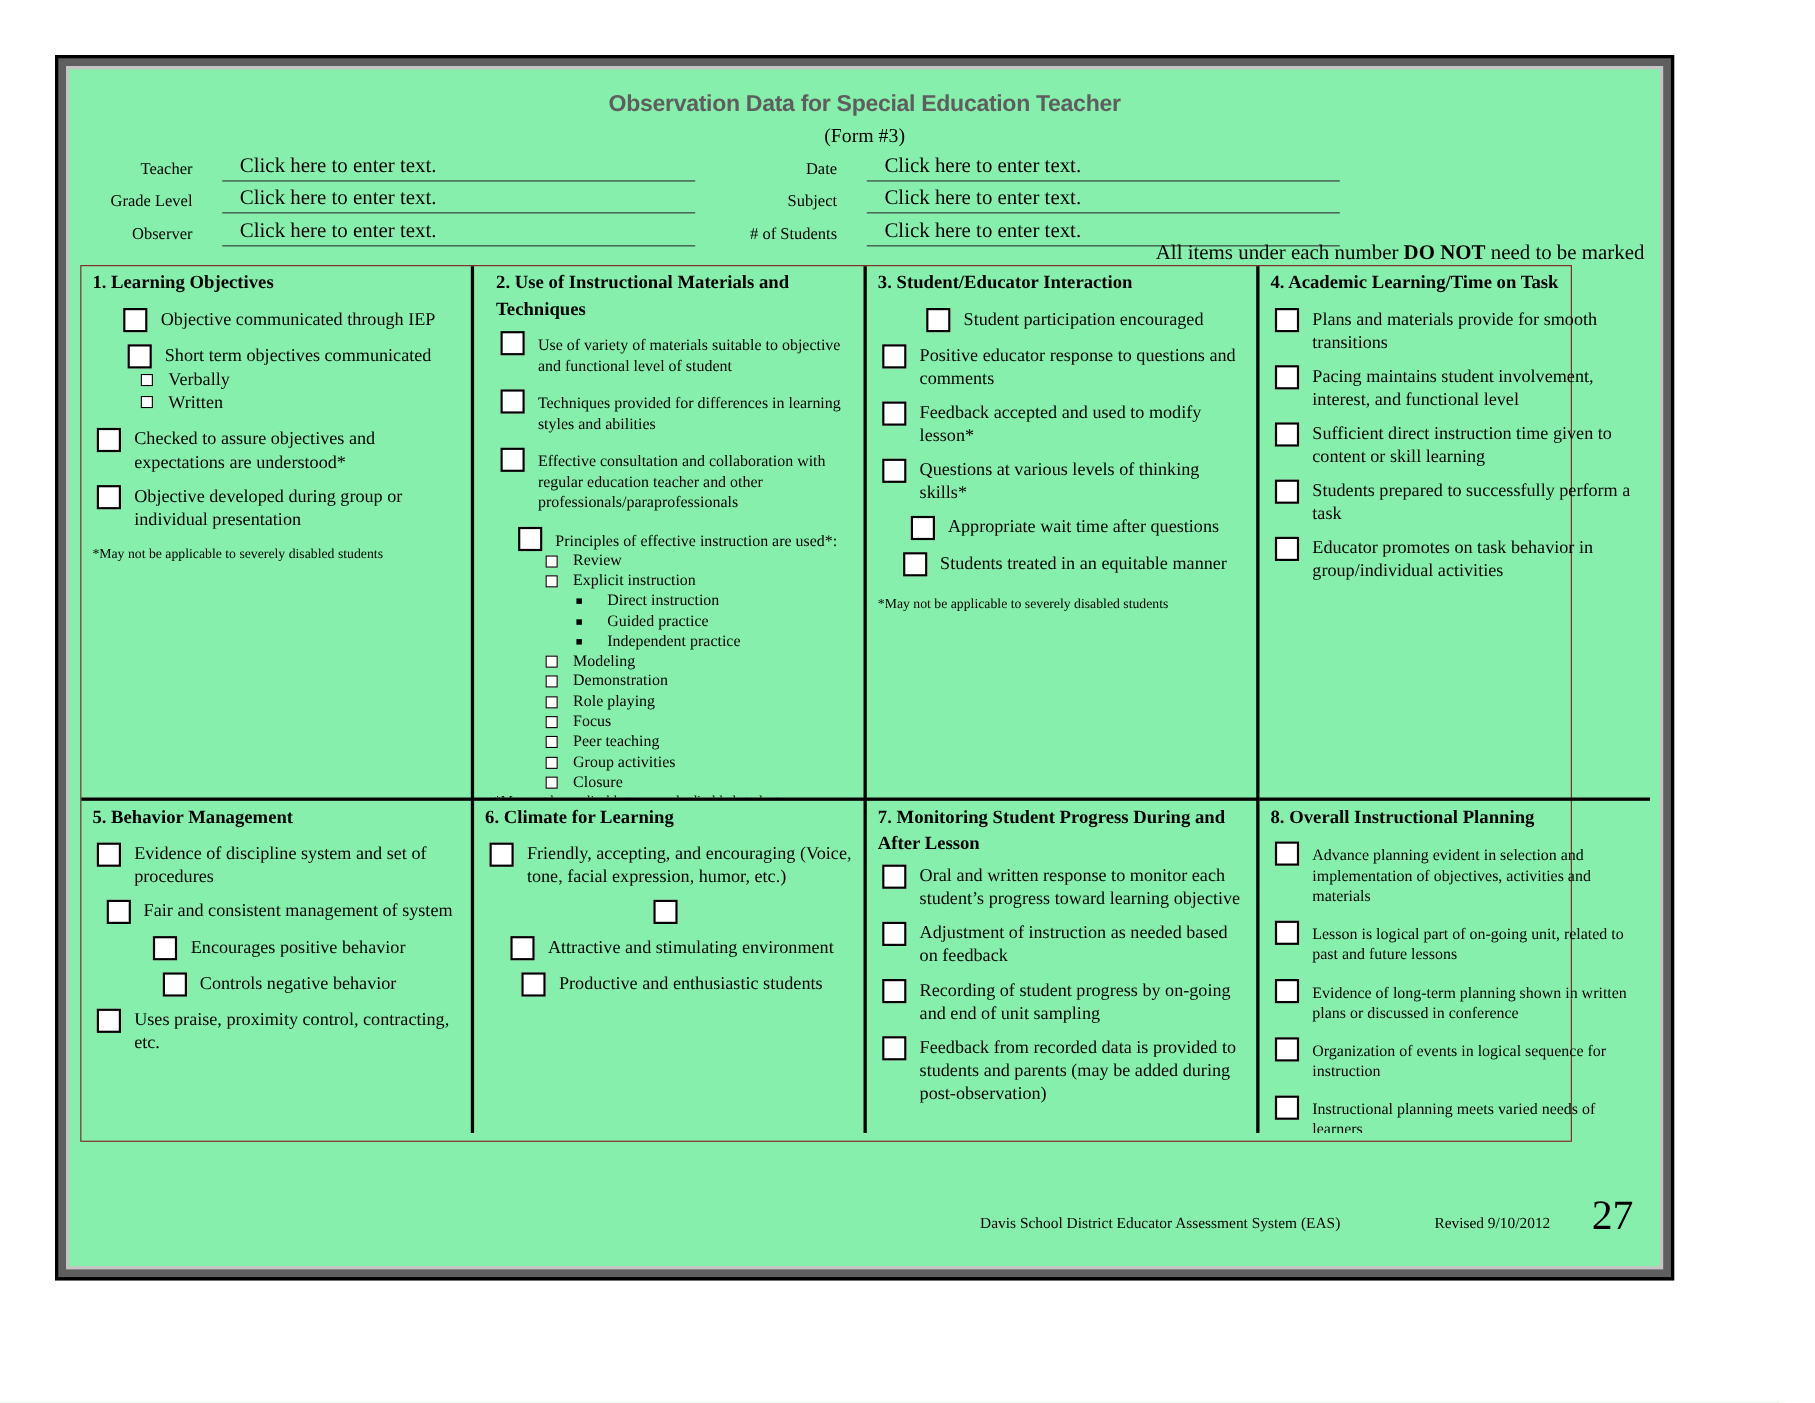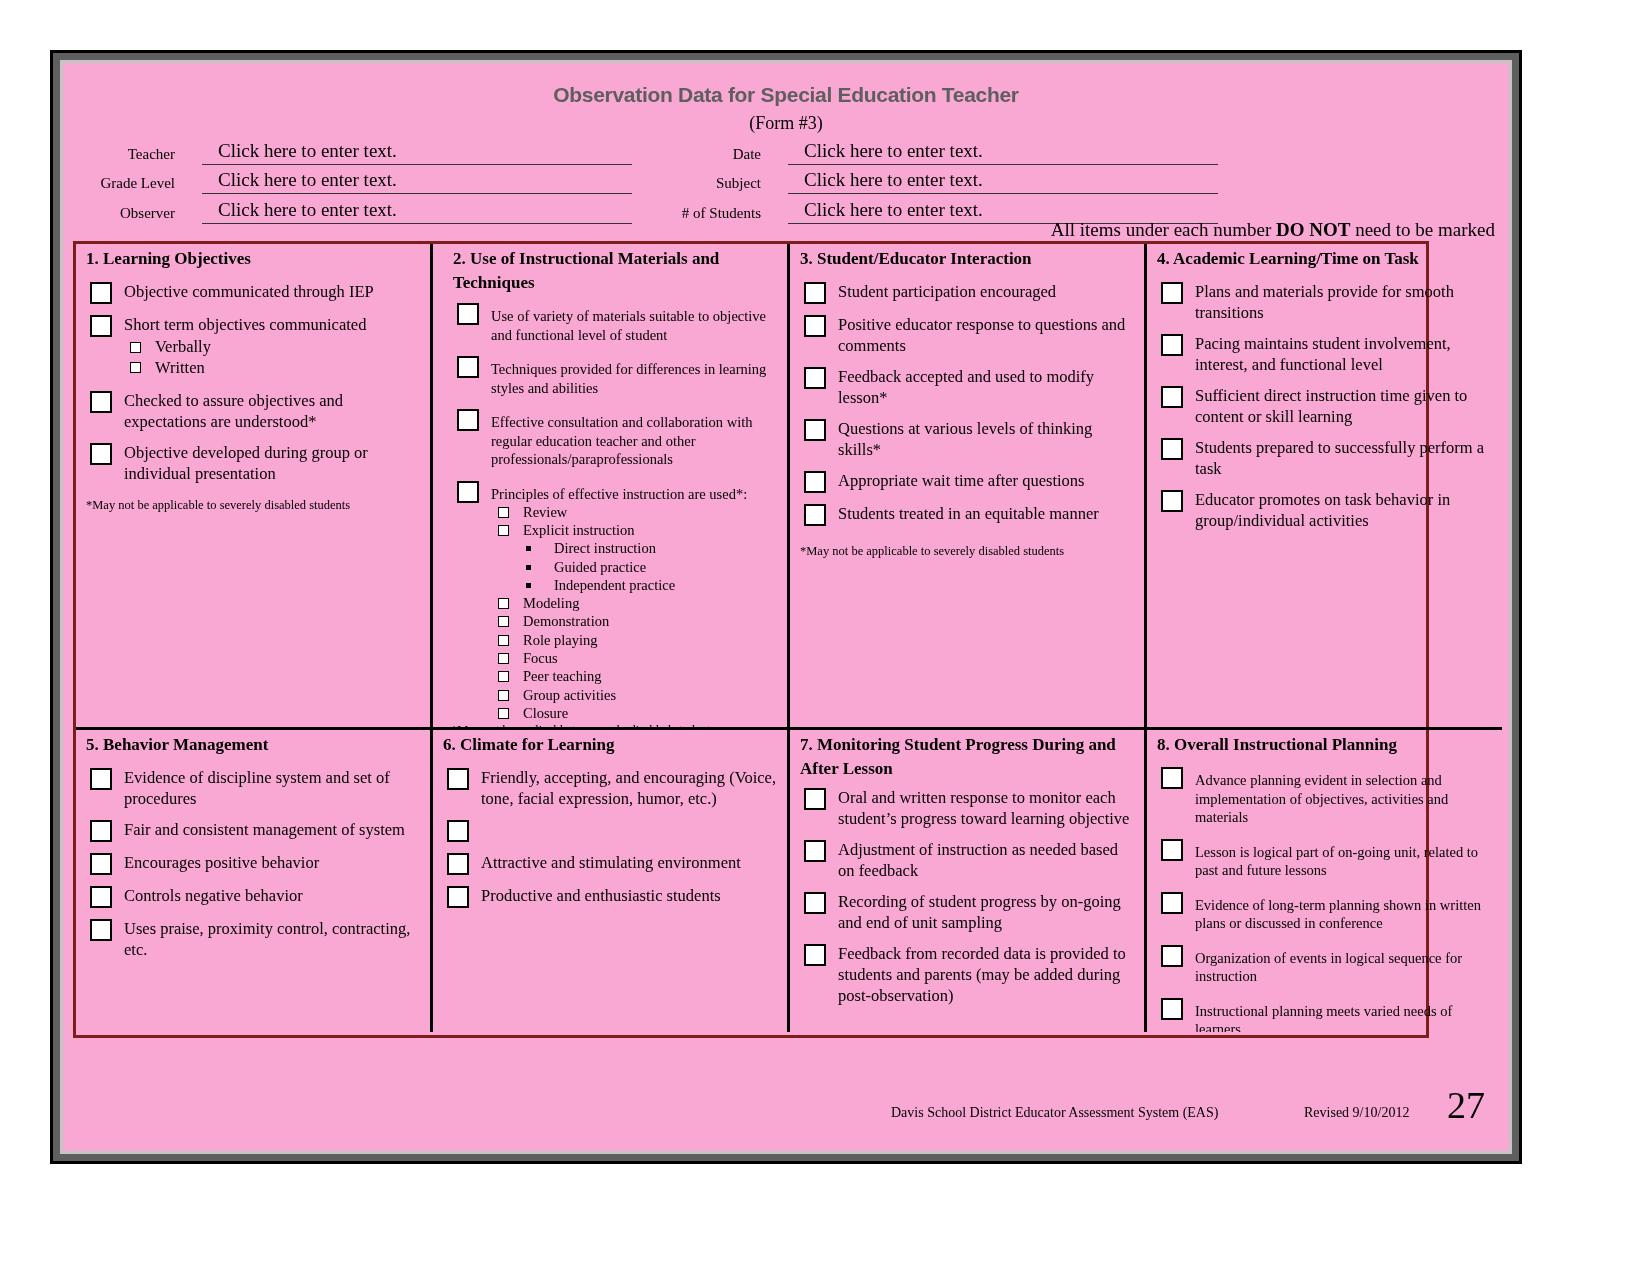--- a/index.html
+++ b/index.html
@@ -6,21 +6,21 @@
   html, body { width: 1650px; height: 1275px; background: #ffffff; overflow: hidden; }
   body { position: relative; font-family: "Liberation Serif", "DejaVu Serif", serif; color: #000; }
 
   .page-frame {
     position: absolute; left: 50px; top: 50px; width: 1472px; height: 1114px;
     border: 3px solid #000; background: #5f5f5f; padding: 7px;
   }
   .page-frame-inner {
     width: 100%; height: 100%; background: #c4c4c4; padding: 3px 3px 3px 3px;
   }
-  .page-sheet { position: relative; width: 100%; height: 100%; background: #f9a8d4; }
+  .page-sheet { position: relative; width: 100%; height: 100%; background: #86efac; }
 
   .title {
     position: absolute; left: 0; right: 0; top: 20px; text-align: center;
     font-family: "Liberation Sans", "DejaVu Sans", sans-serif; font-weight: bold;
     font-size: 21px; color: #5e5e5e; letter-spacing: -0.3px;
   }
   .subtitle {
     position: absolute; left: 0; right: 0; top: 50px; text-align: center; font-size: 18px;
   }
 
@@ -33,32 +33,32 @@
   }
   .field-input::placeholder { color: #000; opacity: 1; }
 
   .note-right {
     position: absolute; right: 14px; top: 156px; font-size: 19px;
   }
   .note-right b { font-weight: bold; }
 
   .grid {
     position: absolute; left: 10px; top: 178px; width: 1356px; height: 797px;
-    border: 3px solid #7f1d1d; display: grid;
+    border: 1px solid #7f1d1d; display: grid;
     grid-template-columns: 357px 357px 357px 355px;
     grid-template-rows: 486px 302px;
   }
   .cell { position: relative; padding: 3px 8px 0 10px; overflow: hidden; }
   .cell.br { border-right: 3px solid #000; }
   .cell.bb { border-bottom: 3px solid #000; }
 
   .cell-title { font-weight: bold; font-size: 17px; line-height: 24px; margin-bottom: 10px; }
   .cell-title.wrap { line-height: 24px; }
 
-  .item { display: flex; align-items: flex-start; margin-bottom: 10px; }
+  .item { display: flex; align-items: flex-start; margin-bottom: 10px; justify-content: center; }
   .item .cb {
     flex: 0 0 auto; width: 22px; height: 22px; border: 2.5px solid #000; margin: 1px 12px 0 4px;
     background: #fff; cursor: pointer;
   }
   .item .txt { font-size: 16.5px; line-height: 21px; }
   .item.small .txt { font-size: 14.5px; line-height: 18.5px; }
   .item.small .cb { margin-top: 0; }
 
   .sub { display: flex; align-items: center; margin-left: 44px; height: 20.5px; text-align: center; }
   .sub .scb { width: 11px; height: 11px; border: 1px solid #000; margin-right: 14px; cursor: pointer; background:#fff; }

